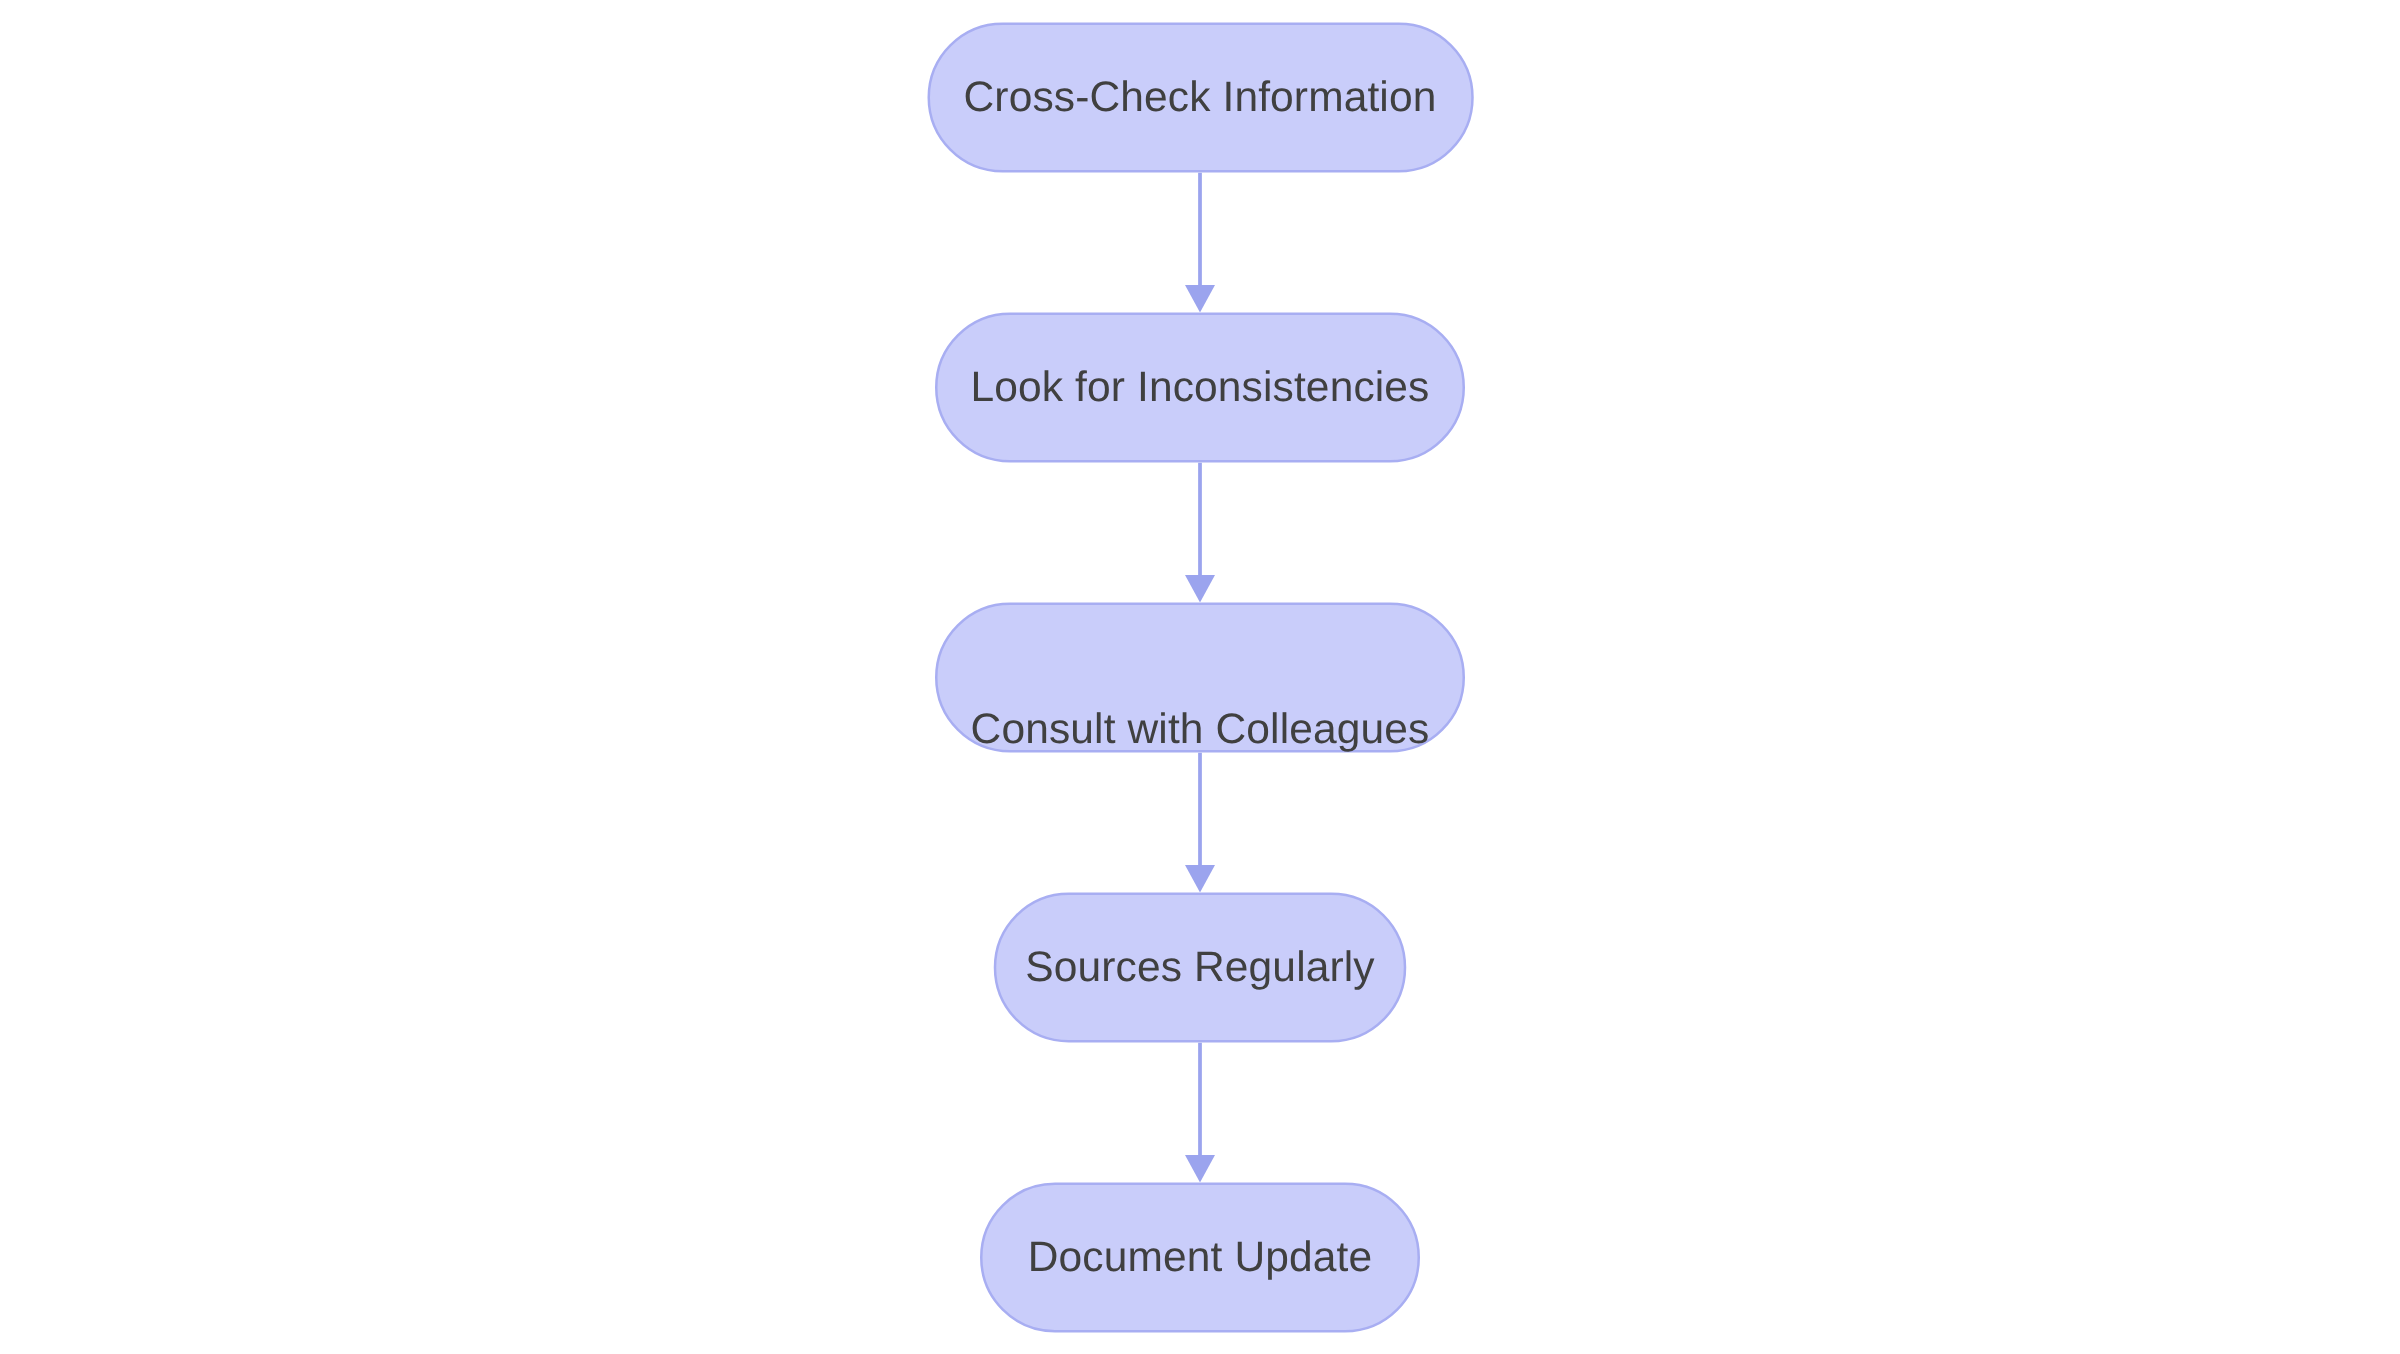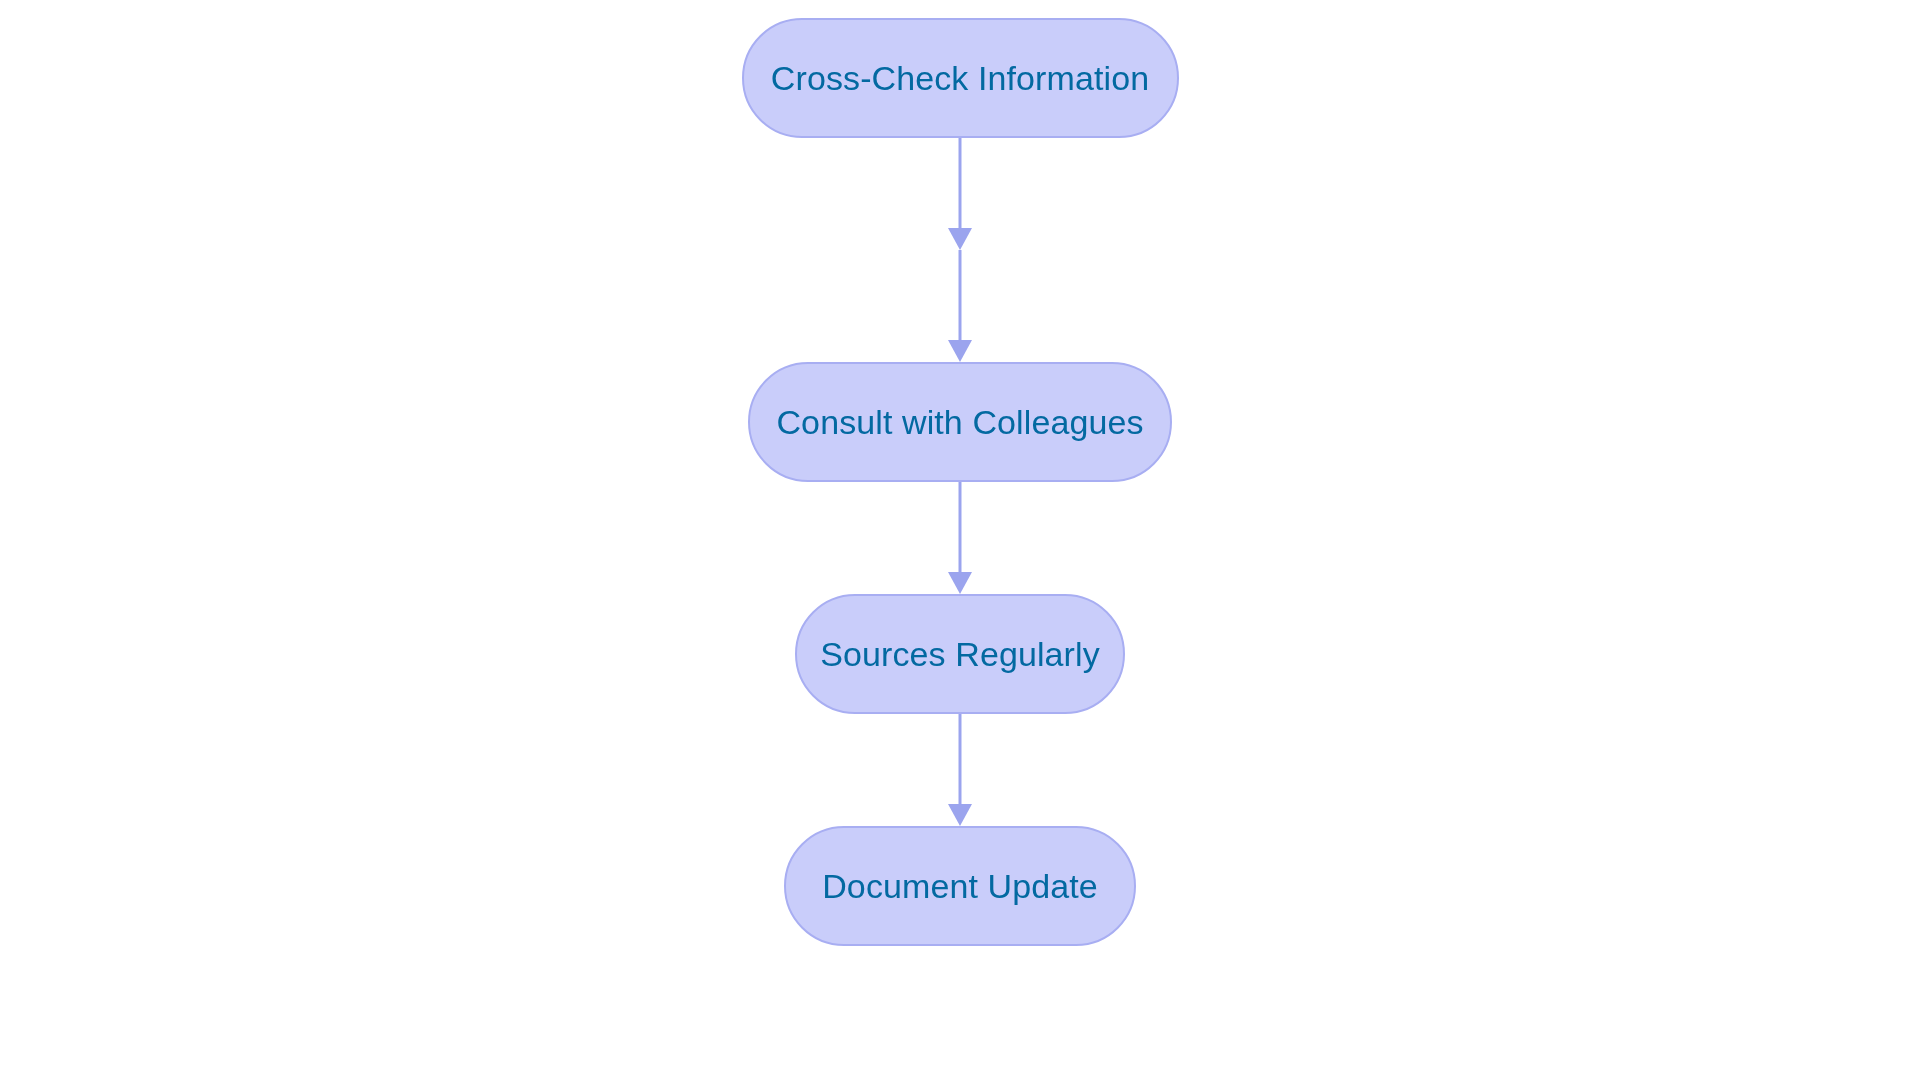--- a/index.html
+++ b/index.html
@@ -35,38 +35,38 @@
     height: 120px;
     border-radius: 60px;
     background: #c9cdfa;
     border: 2px solid #a8aef2;
     display: flex;
     align-items: center;
     justify-content: center;
     flex: 0 0 auto;
   }
   .node-label {
-    color: #0369a1;
+    color: #404040;
     font-size: 34px;
     font-weight: 400;
     letter-spacing: 0.1px;
     line-height: 1;
     white-space: nowrap;
     font-family: "Liberation Sans", "DejaVu Sans", sans-serif;
   }
   .connector {
     width: 40px;
     height: 112px;
     flex: 0 0 auto;
     display: block;
   }
   
   .node-w1 { width: 437px; }
   .node-w2 { width: 424px; }
-  .node-w3 { width: 424px; }
+  .node-w3 { width: 424px; align-items: flex-end; }
   .node-w4 { width: 330px; }
   .node-w5 { width: 352px; }
 
   
   .flow-column { padding-top: 18px; }
 </style>
 </head>
 <body>
 
 <div id="flow-canvas">
@@ -74,20 +74,23 @@
 
     <div class="node node-w1">
       <span class="node-label">Cross-Check Information</span>
     </div>
 
     <svg class="connector" viewBox="0 0 40 112" aria-hidden="true">
       <line x1="20" y1="0" x2="20" y2="92" stroke="#9ba4ee" stroke-width="3"></line>
       <polygon points="8,90 32,90 20,112" fill="#9ba4ee"></polygon>
     </svg>
 
+    <div class="node node-w2">
+      <span class="node-label">Look for Inconsistencies</span>
+    </div>
 
     <svg class="connector" viewBox="0 0 40 112" aria-hidden="true">
       <line x1="20" y1="0" x2="20" y2="92" stroke="#9ba4ee" stroke-width="3"></line>
       <polygon points="8,90 32,90 20,112" fill="#9ba4ee"></polygon>
     </svg>
 
     <div class="node node-w3">
       <span class="node-label">Consult with Colleagues</span>
     </div>
 

